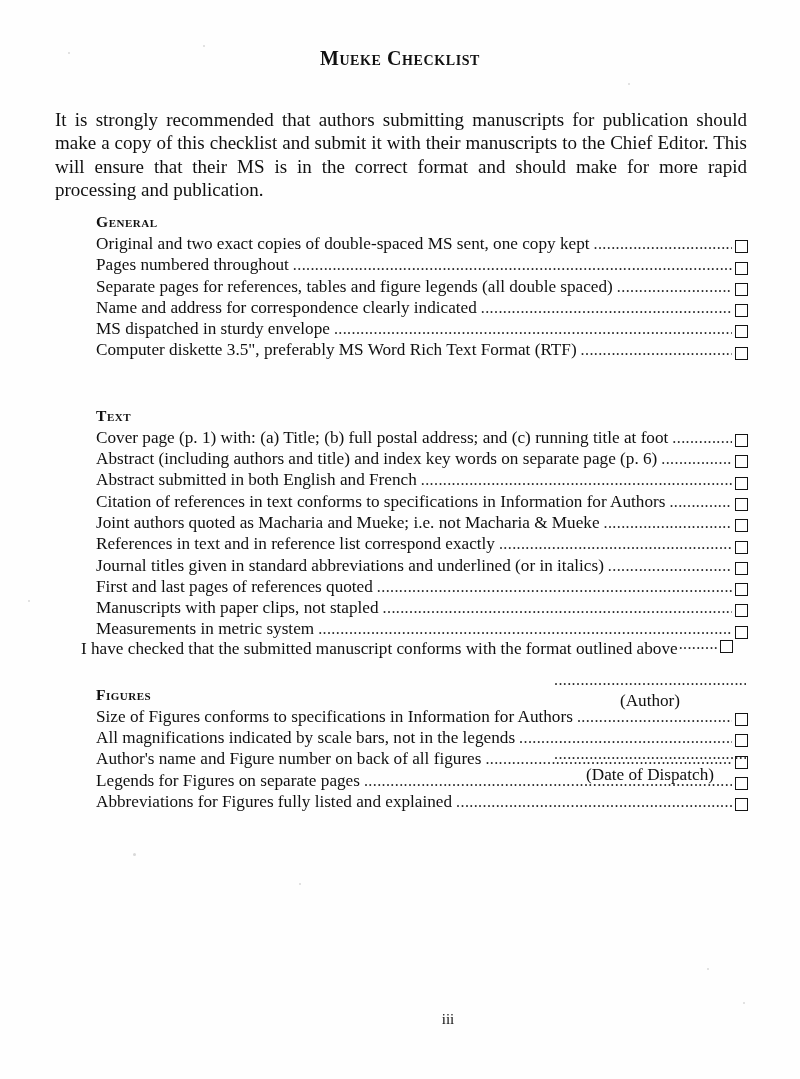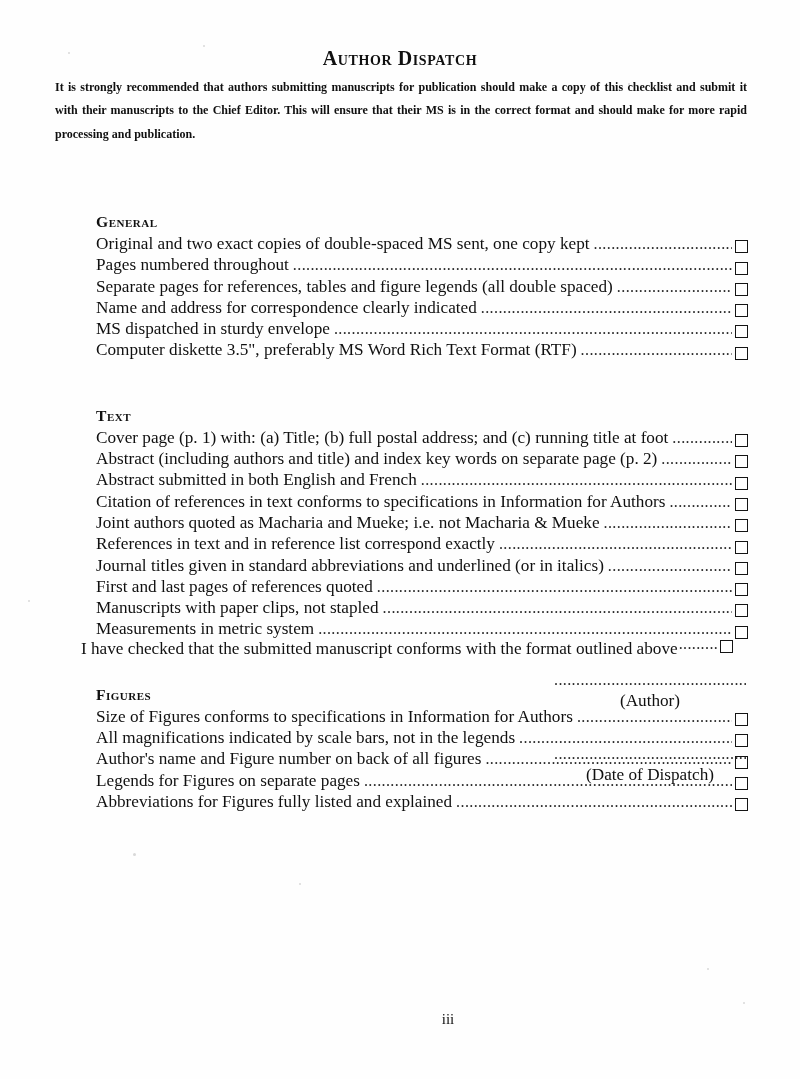--- a/index.html
+++ b/index.html
@@ -26,28 +26,27 @@
     text-align: center;
     font-size: 20px;
     font-weight: bold;
     font-variant: small-caps;
     letter-spacing: 0.6px;
   }
 
   
   .intro {
     position: absolute;
-    top: 76px;
+    top: 108px;
     left: 55px;
     width: 692px;
-    font-size: 12px;
+    font-size: 19px;
     line-height: 23.3px;
     text-align: justify;
     text-justify: inter-word;
-    font-weight: bold;
   }
 
   
   .checklist {
     position: absolute;
     top: 167px;
     left: 96px;
     width: 652px;
   }
   .section { margin-bottom: 16px; margin-top: 45px; }
@@ -156,21 +155,21 @@
     background: #d8d8d8;
     border-radius: 50%;
     pointer-events: none;
   }
 </style>
 </head>
 <body>
 
 <div class="page">
 
-  <div class="title">Author Dispatch</div>
+  <div class="title">Mueke Checklist</div>
 
   <div class="intro">It is strongly recommended that authors submitting manuscripts for publication should make a copy of this checklist and submit it with their manuscripts to the Chief Editor. This will ensure that their MS is in the correct format and should make for more rapid processing and publication.</div>
 
   <div class="checklist">
       <div class="section">
         <div class="section-heading">General</div>
         <div class="item">
           <span class="item-label">Original and two exact copies of double-spaced MS sent, one copy kept</span>
           <span class="leader"></span>
           <span class="checkbox"></span>
@@ -202,21 +201,21 @@
         </div>
       </div>
       <div class="section">
         <div class="section-heading">Text</div>
         <div class="item">
           <span class="item-label">Cover page (p. 1) with: (a) Title; (b) full postal address; and (c) running title at foot</span>
           <span class="leader"></span>
           <span class="checkbox"></span>
         </div>
         <div class="item">
-          <span class="item-label">Abstract (including authors and title) and index key words on separate page (p. 2)</span>
+          <span class="item-label">Abstract (including authors and title) and index key words on separate page (p. 6)</span>
           <span class="leader"></span>
           <span class="checkbox"></span>
         </div>
         <div class="item">
           <span class="item-label">Abstract submitted in both English and French</span>
           <span class="leader"></span>
           <span class="checkbox"></span>
         </div>
         <div class="item">
           <span class="item-label">Citation of references in text conforms to specifications in Information for Authors</span>

